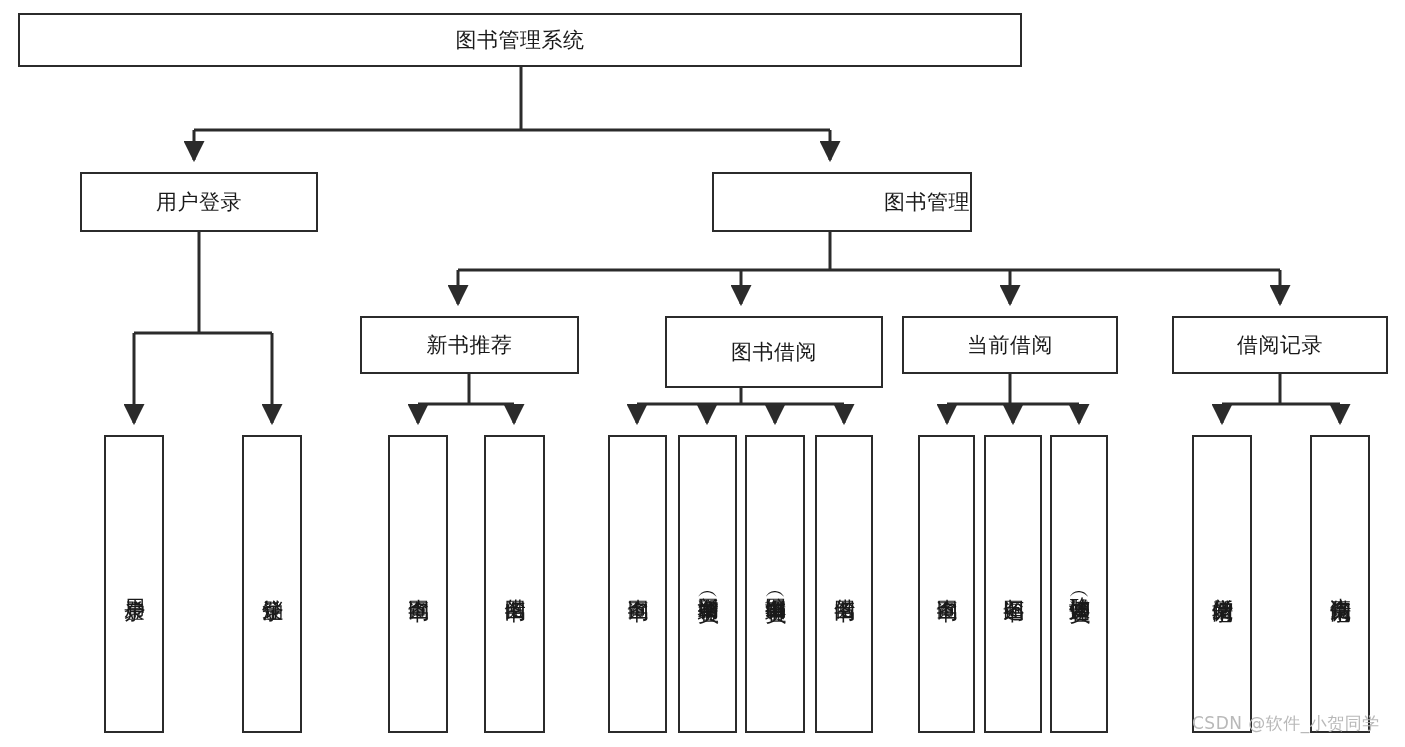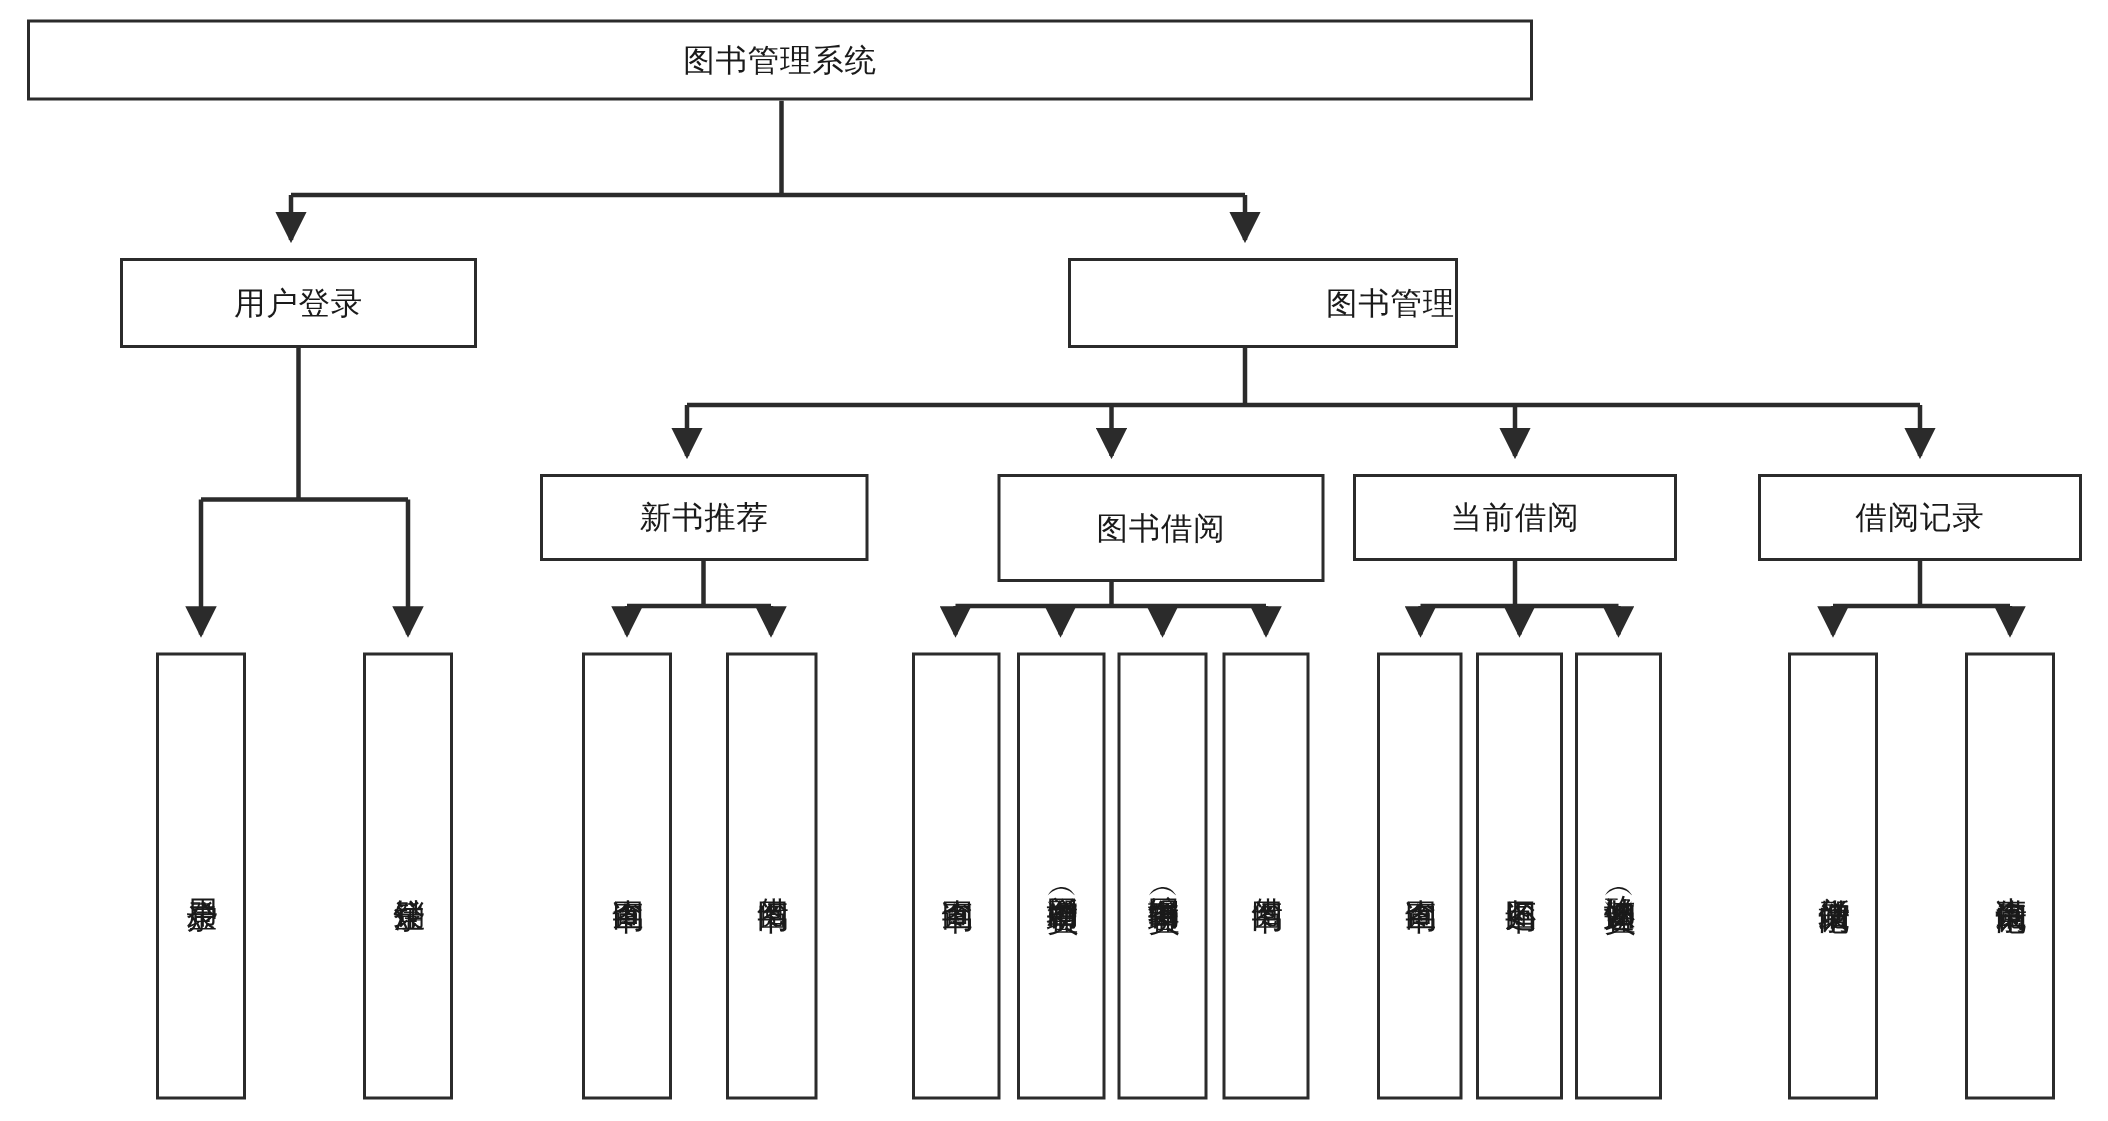--- a/index.html
+++ b/index.html
@@ -176,14 +176,15 @@
   <div class="node-box node-v" style="left:1050px; top:435px; width:58px; height:298px;">
     <span>确认归还（管理员）</span>
   </div>
   <div class="node-box node-v" style="left:1192px; top:435px; width:60px; height:298px;">
     <span>新增借阅记录</span>
   </div>
   <div class="node-box node-v" style="left:1310px; top:435px; width:60px; height:298px;">
     <span>查询借阅记录</span>
   </div>
 
+  <div class="watermark" style="left:1192px; top:712px;">CSDN @软件_小贺同学</div>
 
 </div>
 
 </body></html>

